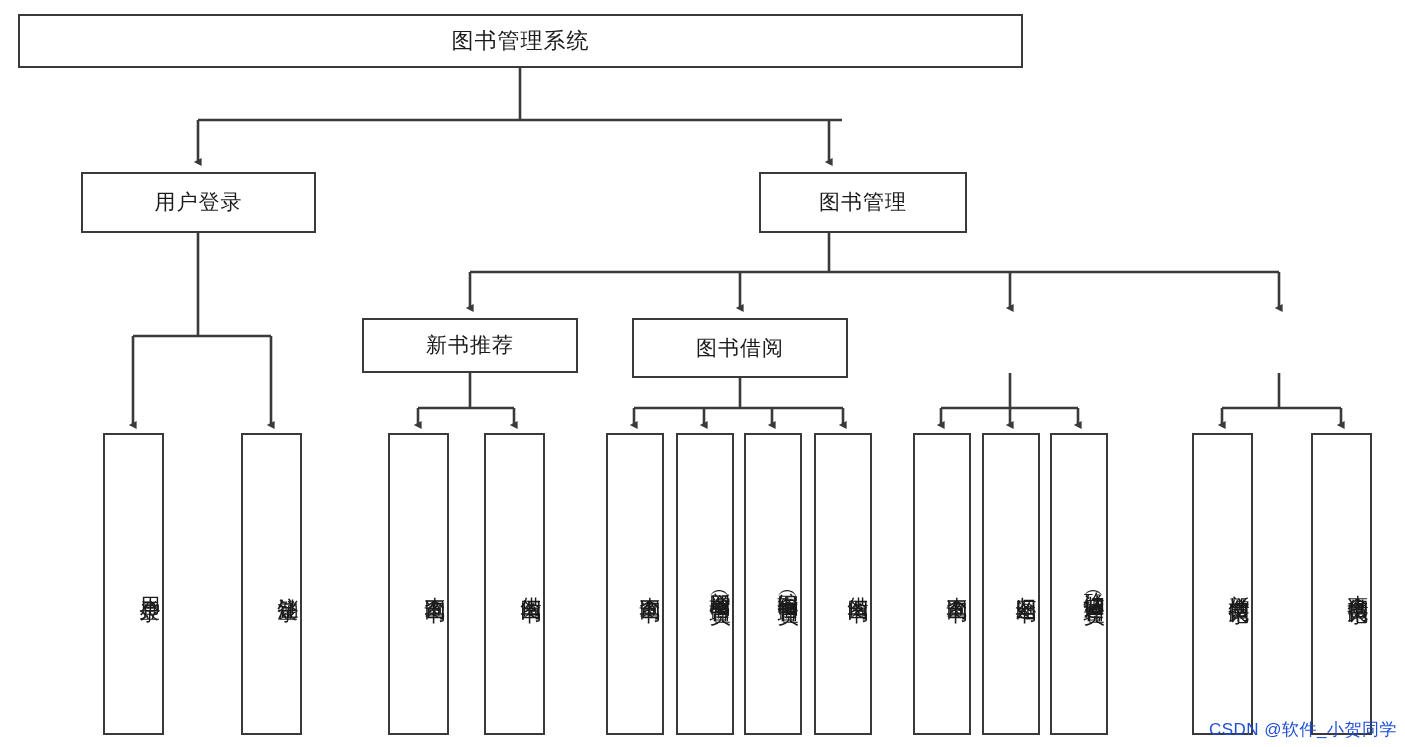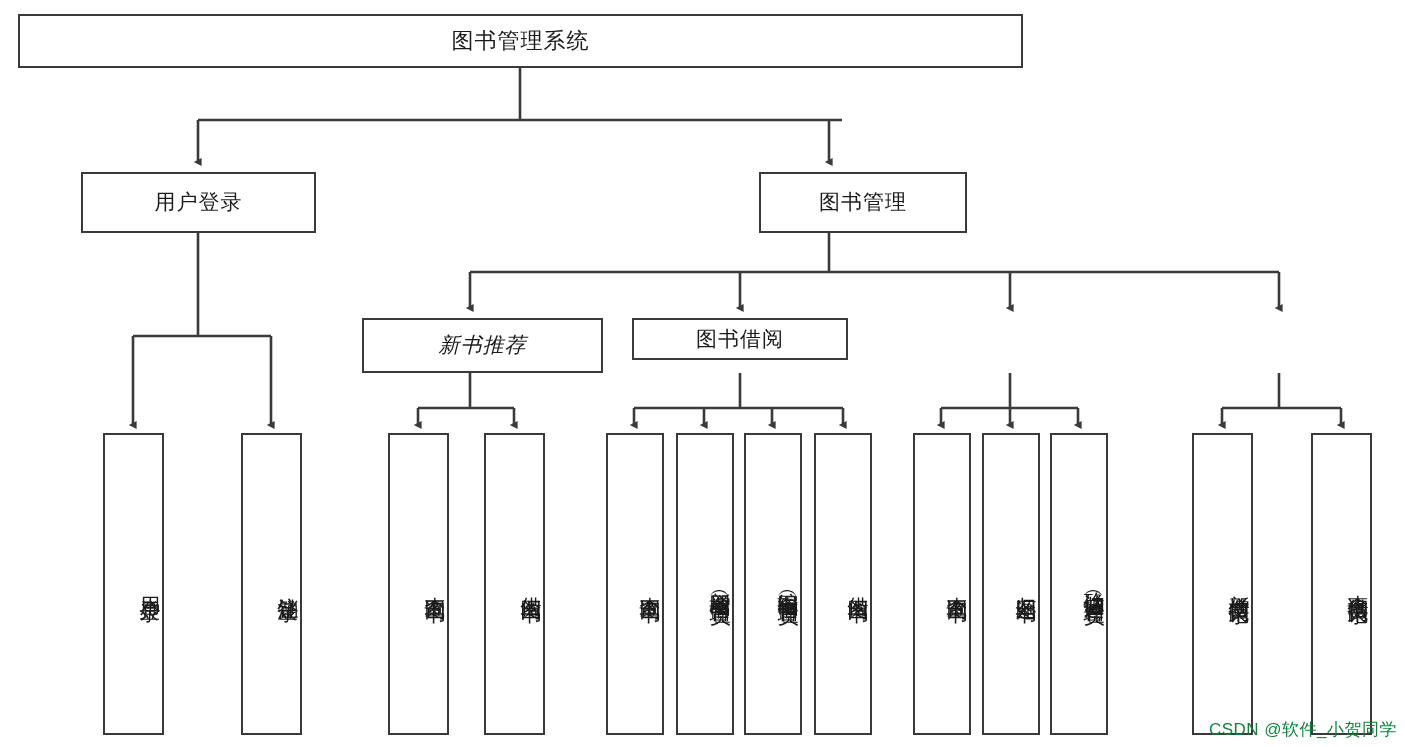--- a/index.html
+++ b/index.html
@@ -57,21 +57,21 @@
     display: block;
   }
   .node-root {
     font-size: 22px;
   }
   .watermark {
     position: absolute;
     right: 8px;
     bottom: 6px;
     font-size: 17px;
-    color: #15803d;
+    color: #1d4ed8;
     letter-spacing: 0.5px;
     white-space: nowrap;
     user-select: none;
   }
 </style>
 </head>
 <body>
 
 <div id="canvas">
 
@@ -129,24 +129,24 @@
     <span>图书管理系统</span>
   </div>
 
   <div class="node h" style="left:81px; top:172px; width:235px; height:61px;">
     <span>用户登录</span>
   </div>
   <div class="node h" style="left:711px; top:172px; width:208px; height:61px;margin-left:48px;">
     <span>图书管理</span>
   </div>
 
-  <div class="node h" style="left:362px; top:318px; width:241px; height:55px;font-style:italic;">
+  <div class="node h" style="left:362px; top:318px; width:216px; height:55px;">
     <span>新书推荐</span>
   </div>
-  <div class="node h" style="left:632px; top:318px; width:216px; height:42px;">
+  <div class="node h" style="left:632px; top:318px; width:216px; height:60px;">
     <span>图书借阅</span>
   </div>
 
   <div class="node v" style="left:103px; top:433px; width:61px; height:302px;">
     <span class="vtext">用户登录</span>
   </div>
   <div class="node v" style="left:241px; top:433px; width:61px; height:302px;">
     <span class="vtext">注销登录</span>
   </div>
 

